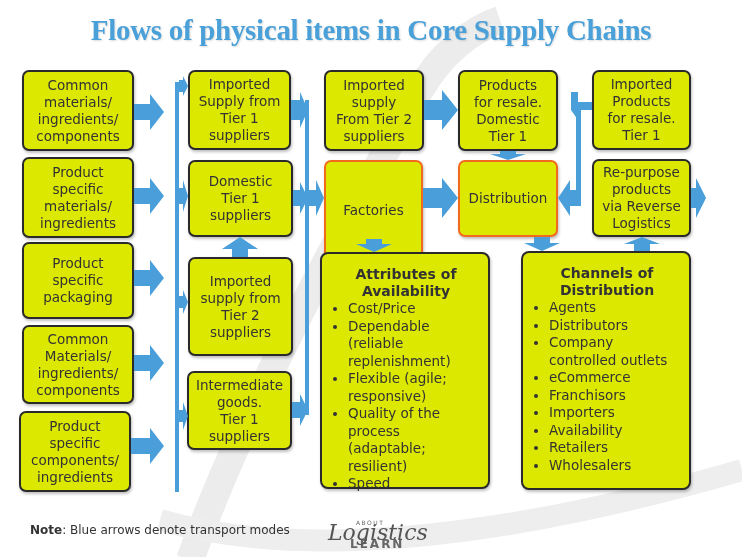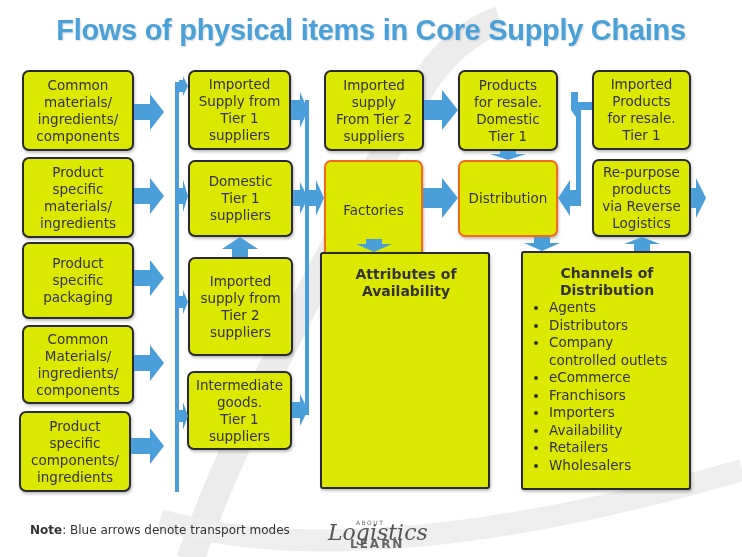--- a/index.html
+++ b/index.html
@@ -1,28 +1,28 @@
 <!DOCTYPE html>
 <html><head>
 <meta charset="utf-8">
 <style>
   html, body { margin:0; padding:0; }
   body { width:742px; height:557px; background:#ffffff; position:relative; overflow:hidden;
          font-family:"DejaVu Sans", sans-serif; }
   .watermark { position:absolute; left:0; top:0; width:742px; height:557px; pointer-events:none; }
   .title { position:absolute; left:0; top:14px; width:742px; text-align:center;
-           font-family:Liberation Sans, sans-serif; font-weight:bold; font-size:29px; color:#4aa0d8;
+           font-family:Liberation Serif, serif; font-weight:bold; font-size:29px; color:#4aa0d8;
            letter-spacing:-0.3px; text-shadow:1px 1px 2px rgba(0,0,0,0.15); white-space:nowrap; }
   .box { position:absolute; box-sizing:border-box; background:#dde800; border:2px solid #2a2a2a;
          border-radius:7px; display:flex; align-items:center; justify-content:center; text-align:center;
          font-size:13.5px; line-height:17px; color:#333; padding:18px 3px; white-space:pre-line;
          box-shadow:1px 2px 3px rgba(0,0,0,0.25); }
   .box.hl { border-color:#f26b1d; }
   .panel { position:absolute; box-sizing:border-box; background:#dde800; border:2px solid #2a2a2a;
-           border-radius:3px; padding:12px 8px 6px 10px; color:#333; font-size:13.5px; line-height:17.5px;
+           border-radius:8px; padding:12px 8px 6px 10px; color:#333; font-size:13.5px; line-height:17.5px;
            box-shadow:1px 2px 3px rgba(0,0,0,0.25); }
   .panel h3 { margin:0; text-align:center; font-size:14px; line-height:17px; font-weight:bold; white-space:pre-line; }
   .panel ul { margin:0; padding:0 0 0 16px; }
   .panel li { margin:0; }
   svg.arrows { position:absolute; left:0; top:0; width:742px; height:557px; pointer-events:none; }
   .note { position:absolute; left:30px; top:523px; font-size:12px; color:#333; }
   .note b { font-weight:bold; }
   .logo { position:absolute; left:326px; top:508px; width:100px; height:40px; color:#555; }
   .logo .learn { position:absolute; left:24px; top:2px; font-size:12px; letter-spacing:2px; font-weight:bold; color:#666;margin-top:27px; }
   .logo .about { position:absolute; left:30px; top:11px; font-size:6px; letter-spacing:1.5px; color:#666; }
@@ -91,20 +91,27 @@
 for resale.
 Tier 1</div>
 <div class="box" style="left:592px;top:159px;width:99px;height:78px;">Re-purpose
 products
 via Reverse
 Logistics</div>
 
 <div class="panel" style="left:320px;top:252px;width:170px;height:237px;">
   <h3>Attributes of
 Availability</h3>
+  <ul>
+    <li>Cost/Price</li>
+    <li>Dependable (reliable replenishment)</li>
+    <li>Flexible (agile; responsive)</li>
+    <li>Quality of the process (adaptable; resilient)</li>
+    <li>Speed</li>
+  </ul>
 </div>
 
 <div class="panel" style="left:521px;top:251px;width:170px;height:239px;">
   <h3>Channels of
 Distribution</h3>
   <ul>
     <li>Agents</li>
     <li>Distributors</li>
     <li>Company controlled outlets</li>
     <li>eCommerce</li>

